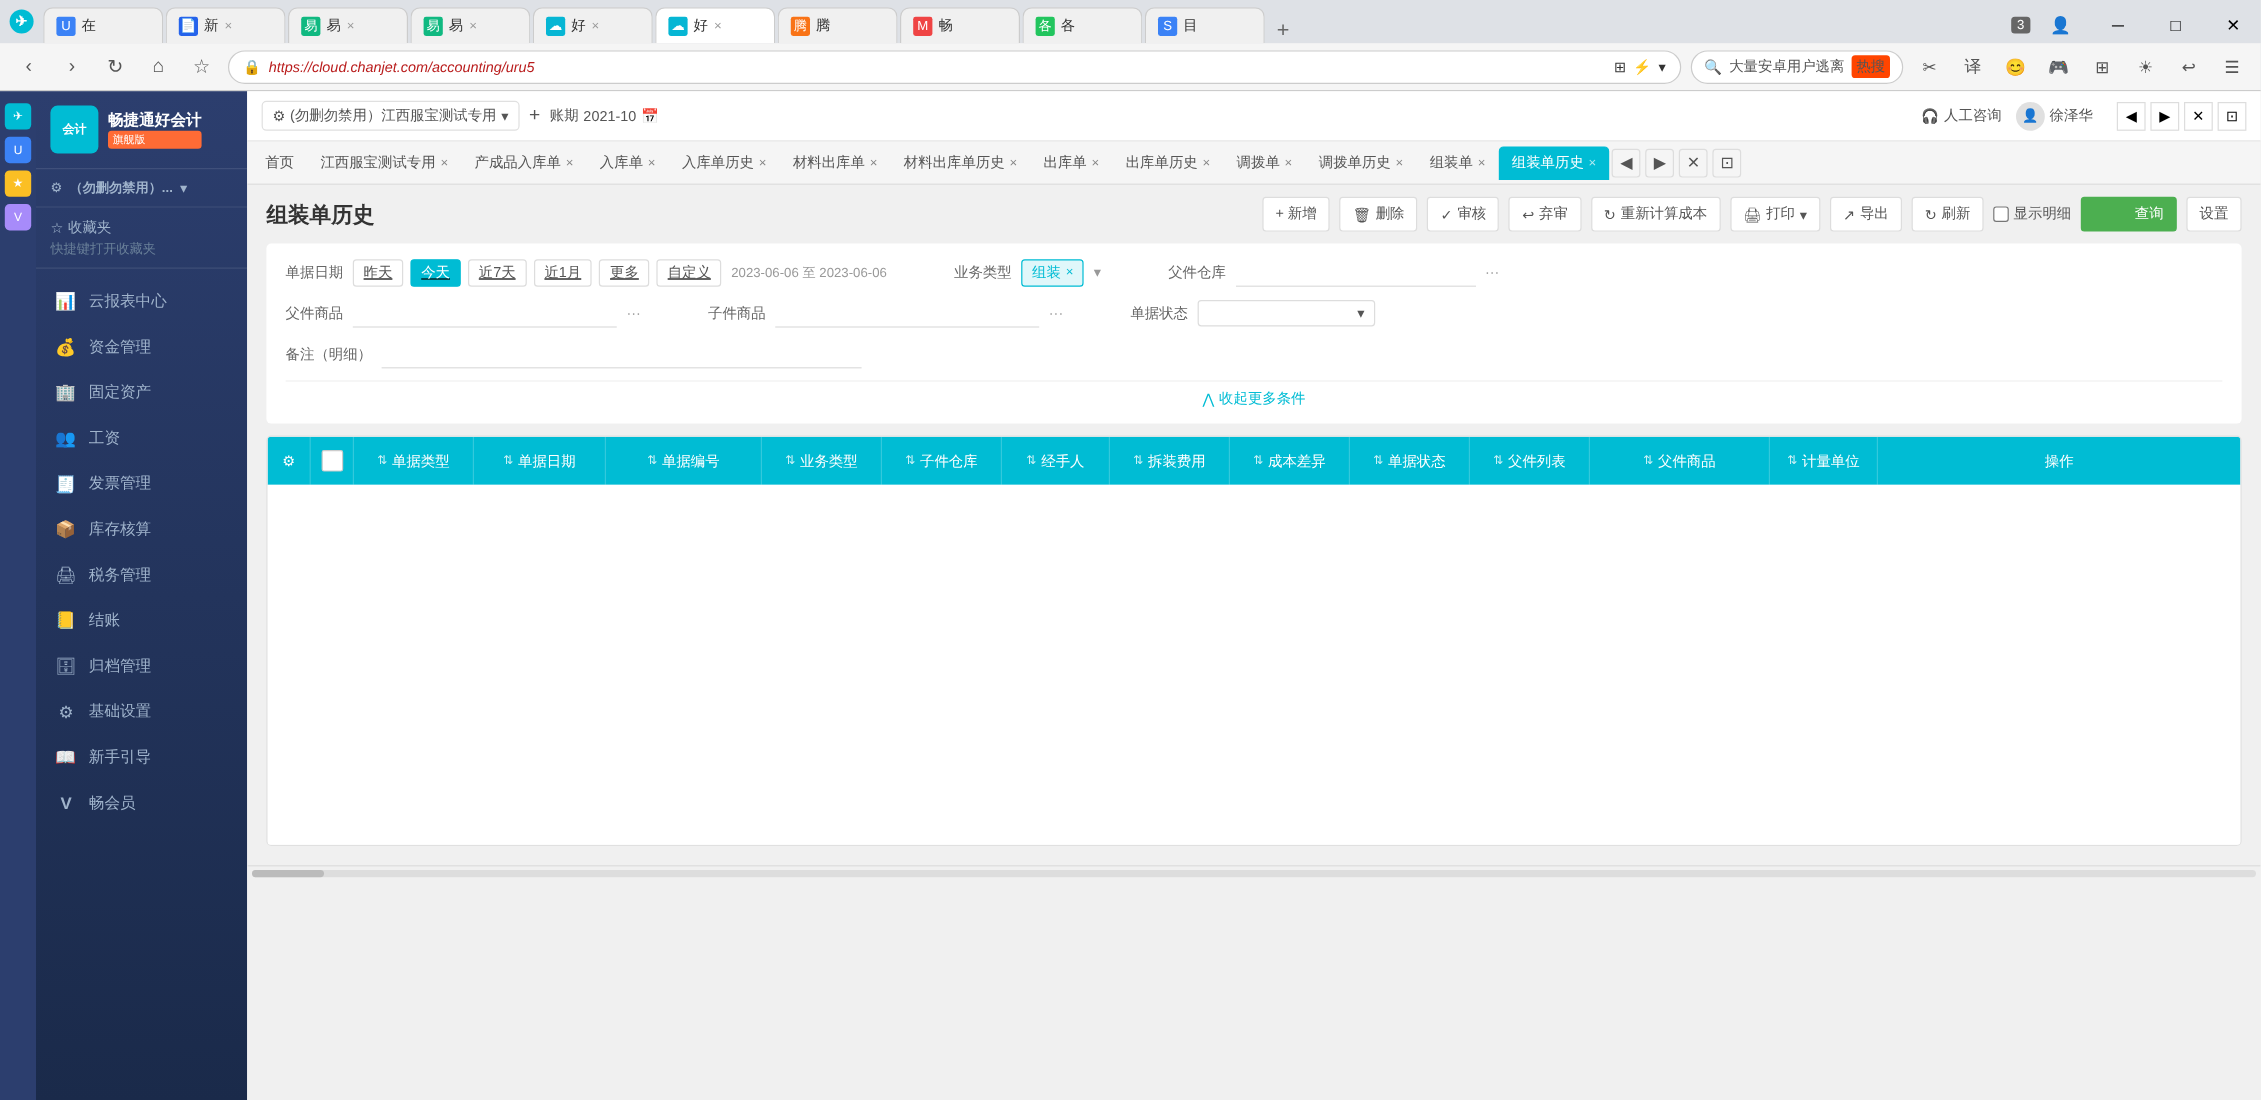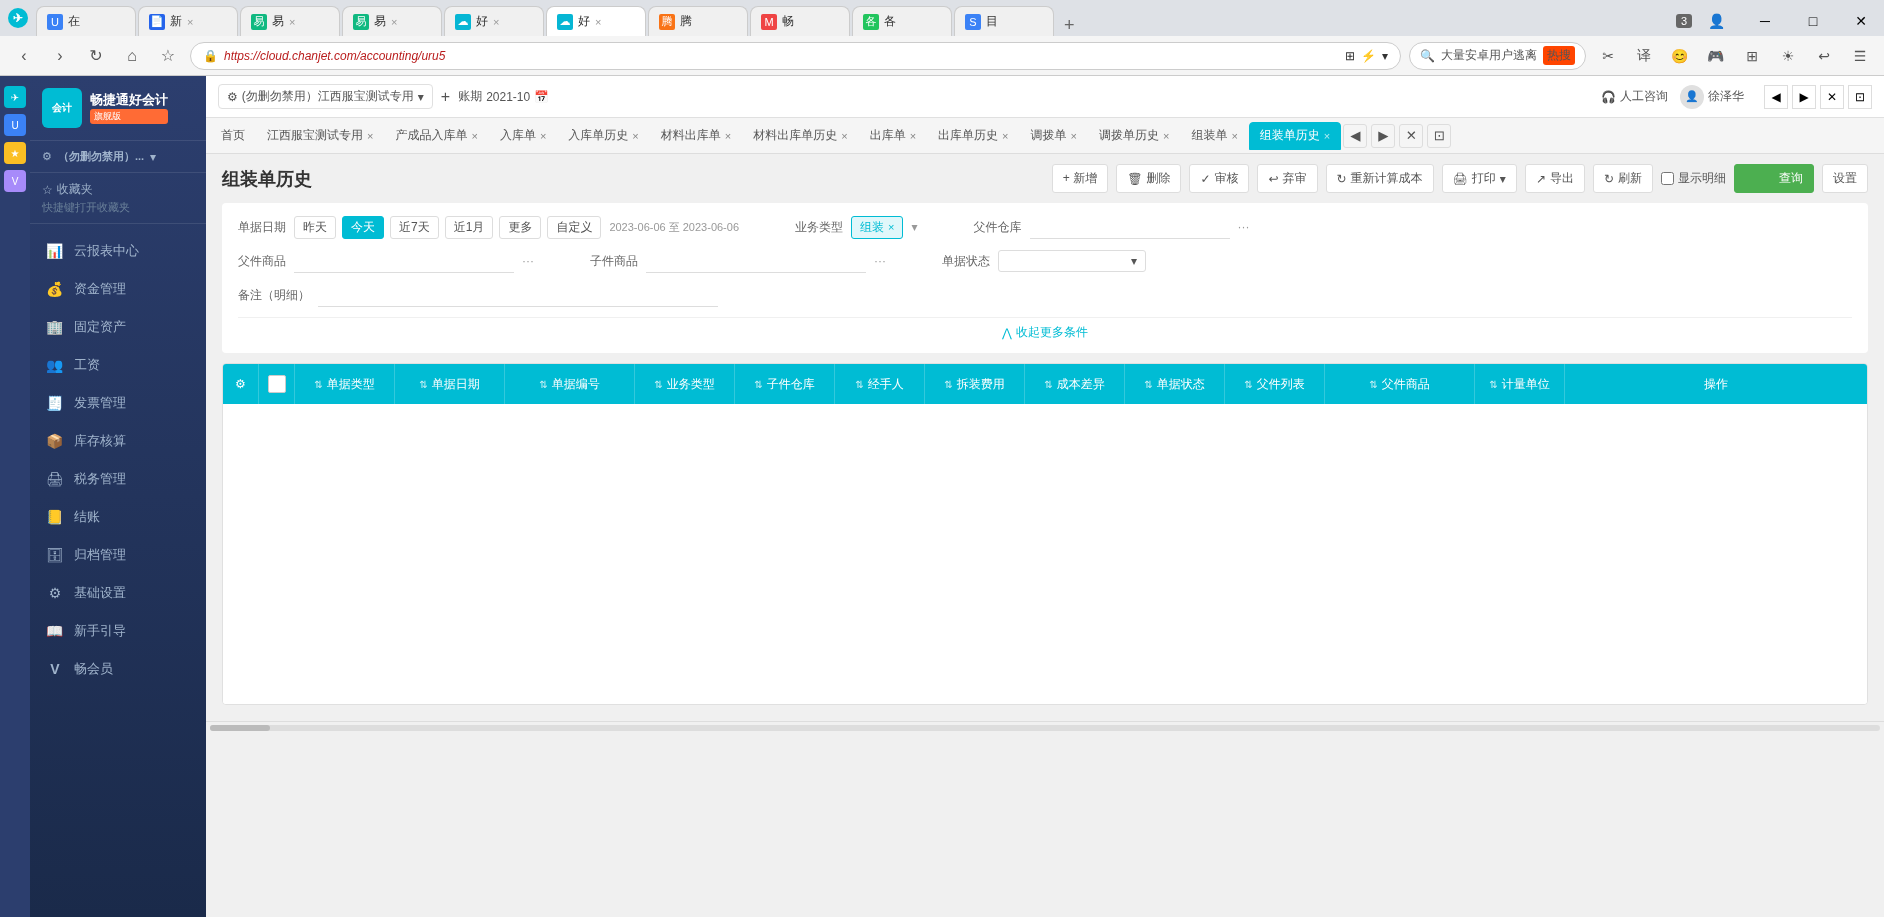--- a/index.html
+++ b/index.html
@@ -75,21 +75,21 @@
     .page-title { font-size: 18px; font-weight: bold; color: #333; }
     .page-actions { display: flex; align-items: center; gap: 8px; }
     .action-btn { display: flex; align-items: center; gap: 4px; padding: 5px 10px; border: 1px solid #ddd; border-radius: 3px; background: #fff; font-size: 12px; color: #555; cursor: pointer; }
     .action-btn.green { background: #4caf50; color: #fff; border-color: #4caf50; padding-left: 44px; }
 
     
     .filter-area { background: #fff; margin: 10px 16px; border-radius: 4px; padding: 12px 16px; }
     .filter-row { display: flex; align-items: center; gap: 16px; margin-bottom: 10px; flex-wrap: wrap; }
     .filter-item { display: flex; align-items: center; gap: 8px; font-size: 12px; }
     .filter-label { color: #666; white-space: nowrap; }
-    .date-shortcuts { display: flex; gap: 6px; }
+    .date-shortcuts { display: flex; gap: 6px; text-decoration: underline; }
     .date-btn { padding: 2px 8px; border-radius: 3px; border: 1px solid #ddd; background: #fff; font-size: 12px; color: #555; cursor: pointer; }
     .date-btn.active { background: #00bcd4; color: #fff; border-color: #00bcd4; }
     .date-range { color: #999; font-size: 11px; }
     .filter-tag { display: flex; align-items: center; gap: 4px; background: #e0f7fa; border: 1px solid #00bcd4; border-radius: 3px; padding: 2px 8px; font-size: 12px; color: #00bcd4; }
     .filter-tag .remove { cursor: pointer; font-size: 11px; }
     .filter-dropdown { display: flex; align-items: center; gap: 4px; border: 1px solid #ddd; border-radius: 3px; padding: 3px 8px; background: #fff; font-size: 12px; color: #555; cursor: pointer; min-width: 120px; }
     .collapse-btn { display: flex; align-items: center; gap: 4px; color: #00bcd4; font-size: 12px; cursor: pointer; justify-content: center; margin-top: 6px; padding-top: 6px; border-top: 1px solid #f0f0f0; }
 
     
     .data-table-wrapper { margin: 0 16px 16px; background: #fff; border-radius: 4px; overflow: hidden; border: 1px solid #e0e0e0; }

